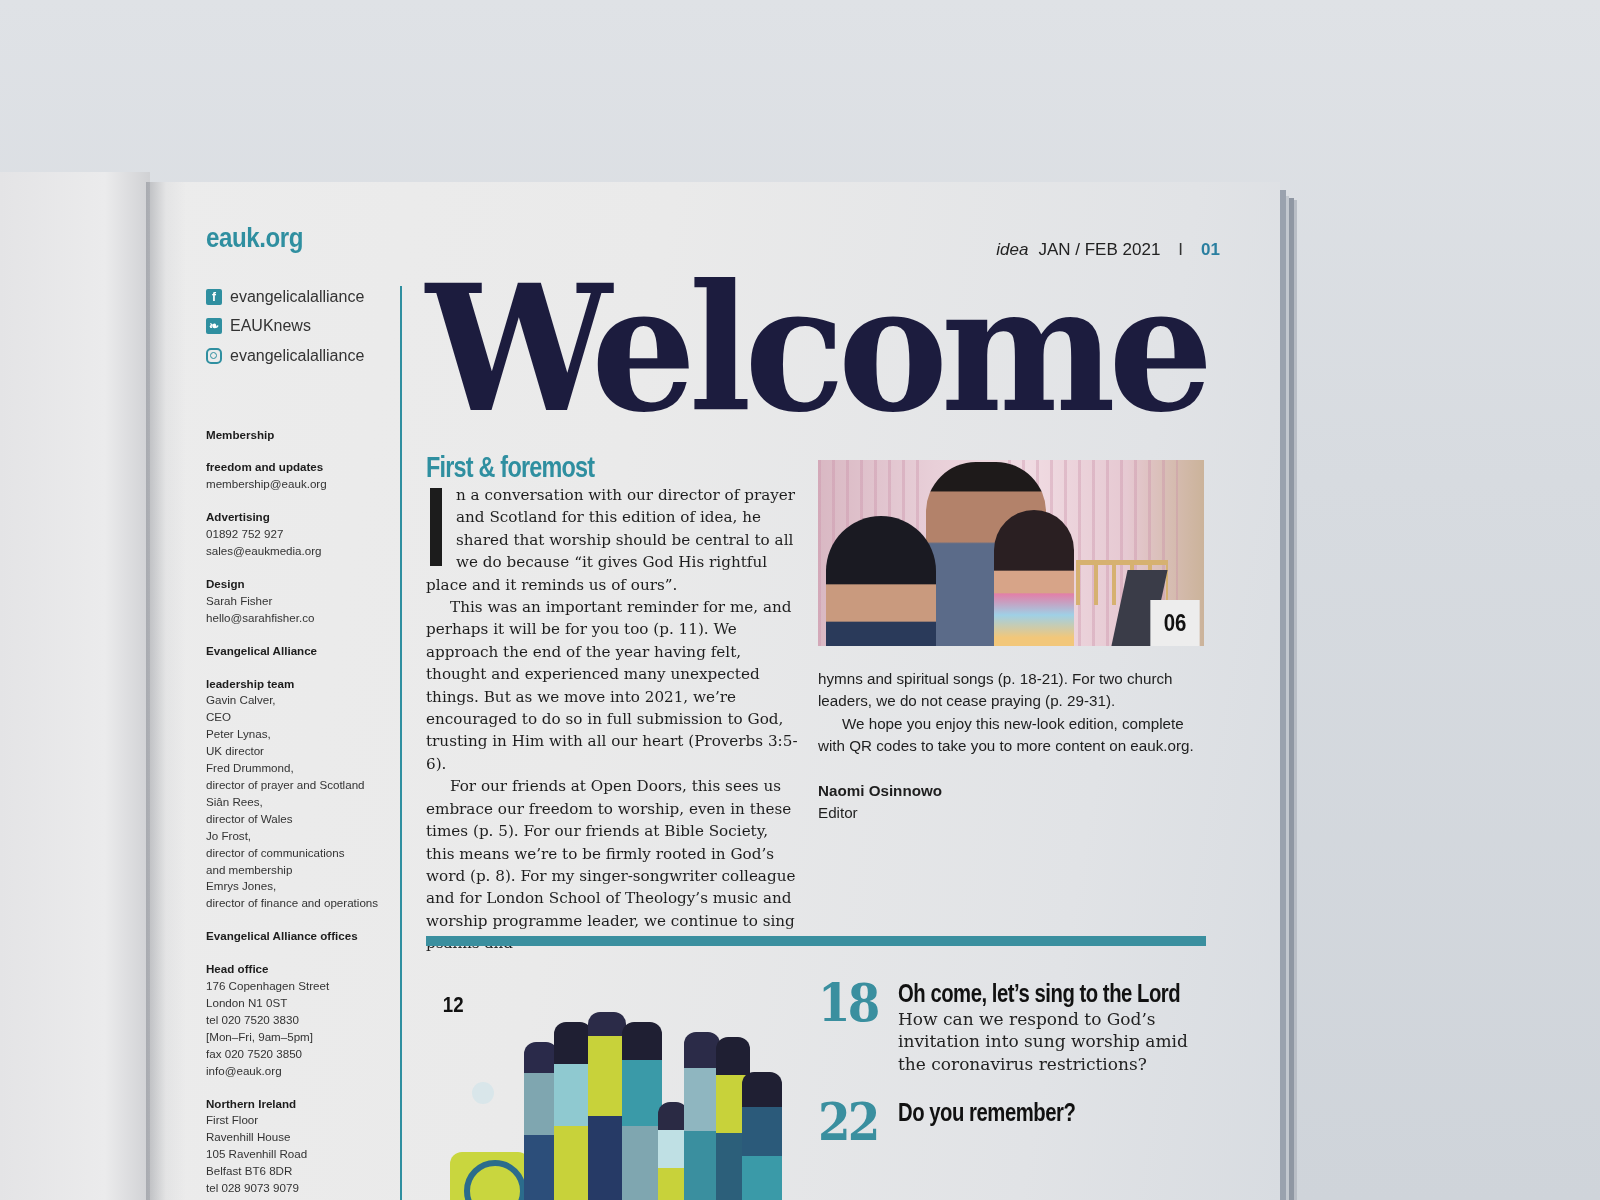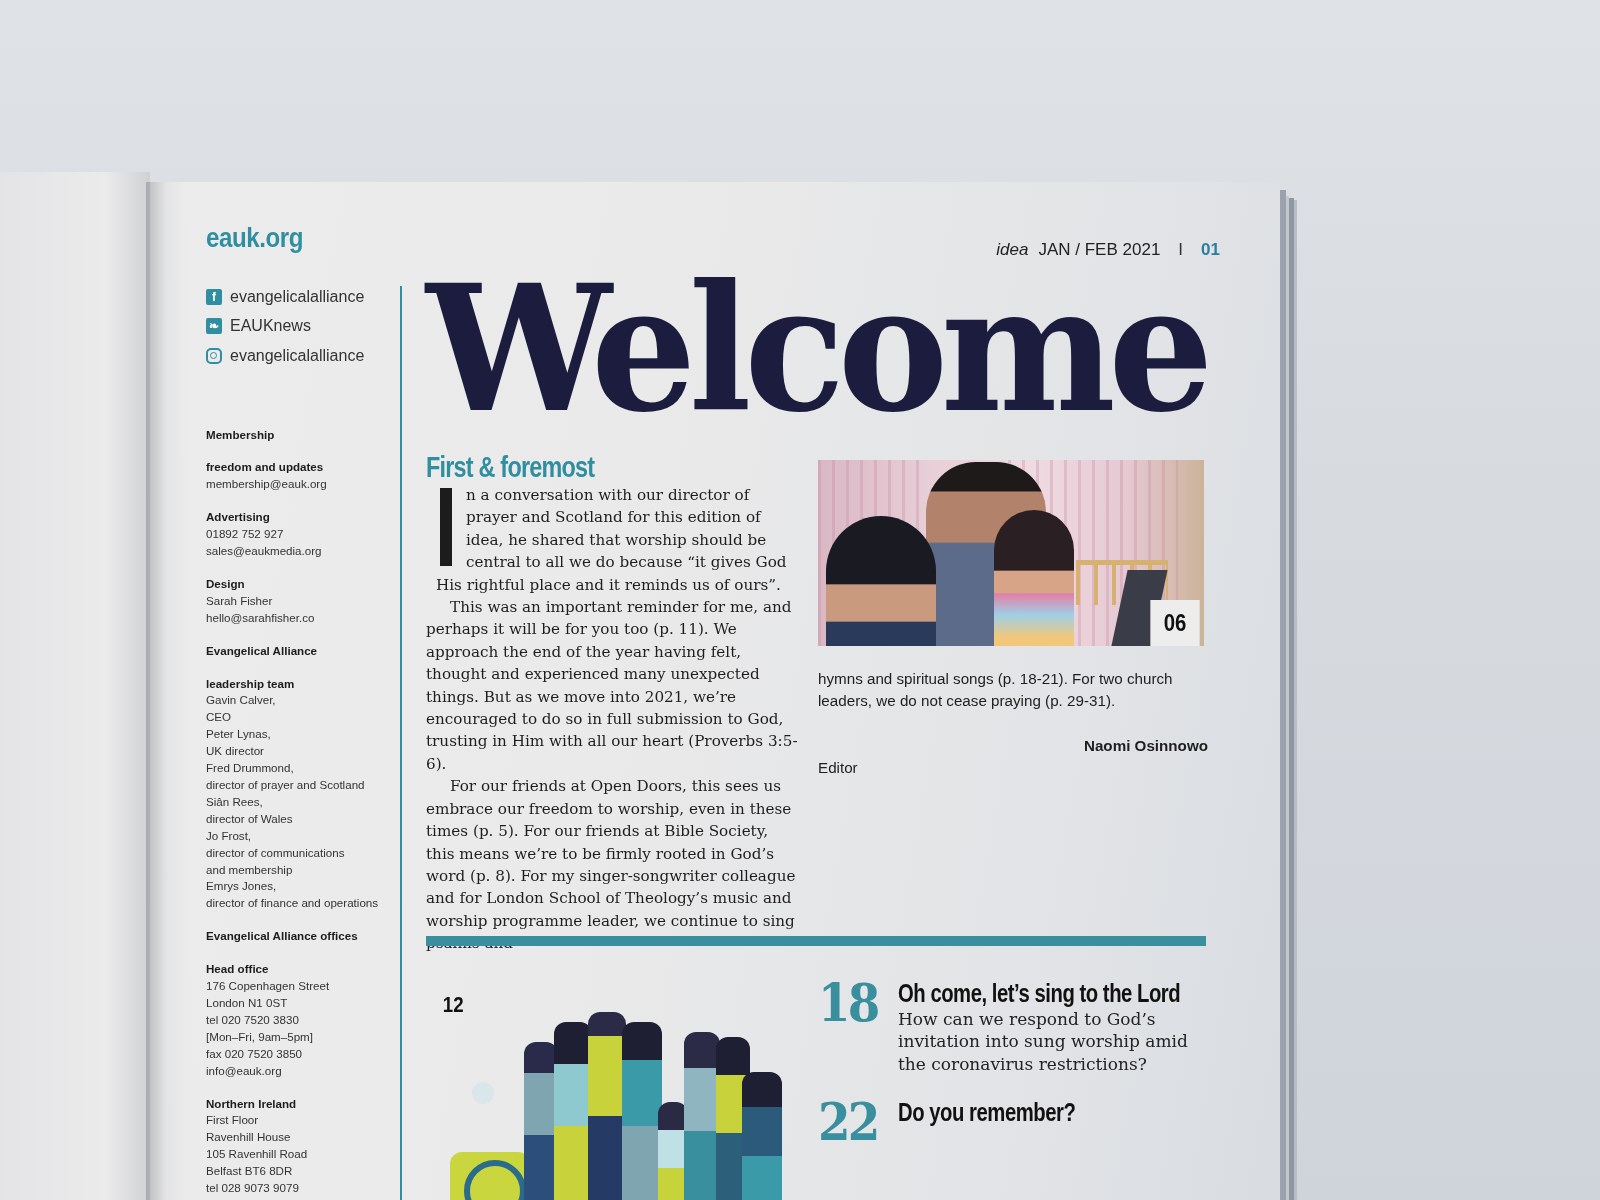--- a/index.html
+++ b/index.html
@@ -74,30 +74,30 @@
     position: absolute; left: 276px; top: 268px;
     font-family: "Liberation Sans", sans-serif; font-weight: 700; font-size: 30px;
     color: #2f8fa0; letter-spacing: -1px; transform: scaleX(0.78); transform-origin: left;
   }
 
   .col1 {
     position: absolute; left: 276px; top: 302px; width: 372px;
     font-family: "DejaVu Serif", serif; font-size: 15.2px; line-height: 22.4px; color: #1e1e1e;
   }
   .col1 p, .col2 p { margin: 0; text-indent: 24px; }
-  .col1 p.first { text-indent: 0; margin-left: 10px; }
+  .col1 p.first { text-indent: 0; }
   .dropcap {
     float: left; width: 12px; height: 78px; background: #1c1c1c; margin: 4px 14px 0 4px;
   }
   .col2 {
     position: absolute; left: 668px; top: 486px; width: 390px;
     font-family: Liberation Sans, sans-serif; font-size: 15.2px; line-height: 22.4px; color: #1e1e1e;
   }
   .signoff { margin-top: 22px; }
-  .signoff .name { font-weight: 700; text-align: right; }
+  .signoff .name { font-weight: 700; }
 
   .photo {
     position: absolute; left: 668px; top: 278px; width: 386px; height: 186px; overflow: hidden;
     background: linear-gradient(90deg, #d9b8c3 0%, #e8cfd8 30%, #f0dbe2 55%, #e6c9d2 80%, #cbb39a 100%);
   }
   .photo .curtain { position: absolute; top: 0; height: 100%; background: repeating-linear-gradient(90deg, rgba(200,140,165,0.35) 0 3px, rgba(255,255,255,0) 3px 14px); }
   .photo .boy { position: absolute; left: 8px; top: 56px; width: 110px; height: 150px; border-radius: 55px 55px 10px 10px; background: linear-gradient(180deg, #1a1a22 0%, #1a1a22 45%, #c99a7e 46%, #c99a7e 70%, #2a3a5a 71%); }
   .photo .man { position: absolute; left: 108px; top: 2px; width: 120px; height: 190px; border-radius: 50px 50px 10px 10px; background: linear-gradient(180deg, #1e1a1a 0%, #1e1a1a 15%, #b3826a 16%, #b3826a 42%, #5b6b89 43%); }
   .photo .girl { position: absolute; left: 176px; top: 50px; width: 80px; height: 150px; border-radius: 40px 40px 10px 10px; background: linear-gradient(180deg, #2a1f22 0%, #2a1f22 40%, #d7a488 41%, #d7a488 55%, #e27fa8 56%, #9fd0e6 70%, #f2c77a 85%); }
   .photo .chair { position: absolute; left: 258px; top: 100px; width: 92px; height: 40px; border-top: 5px solid #d6b170; background: repeating-linear-gradient(90deg, #d6b170 0 4px, transparent 4px 18px); }
@@ -252,20 +252,21 @@
       <div class="chair"></div>
       <div class="man"></div>
       <div class="girl"></div>
       <div class="boy"></div>
       <div class="laptop"></div>
       <div class="badge">06</div>
     </div>
 
     <div class="col2">
       <p style="text-indent:0">hymns and spiritual songs (p. 18-21). For two church leaders, we do not cease praying (p. 29-31).</p>
+      <p>We hope you enjoy this new-look edition, complete with QR codes to take you to more content on eauk.org.</p>
       <div class="signoff">
         <div class="name">Naomi Osinnowo</div>
         <div>Editor</div>
       </div>
     </div>
 
     <div class="teal-bar"></div>
 
     <div class="illus">
       <div class="num">12</div>

